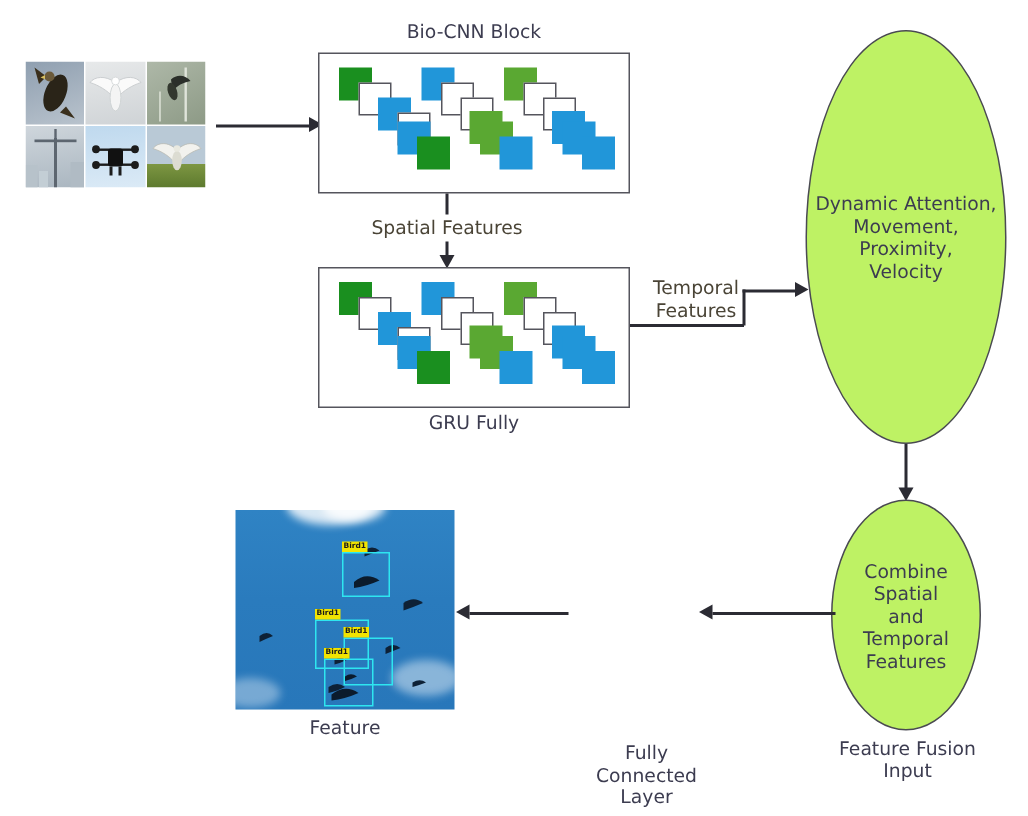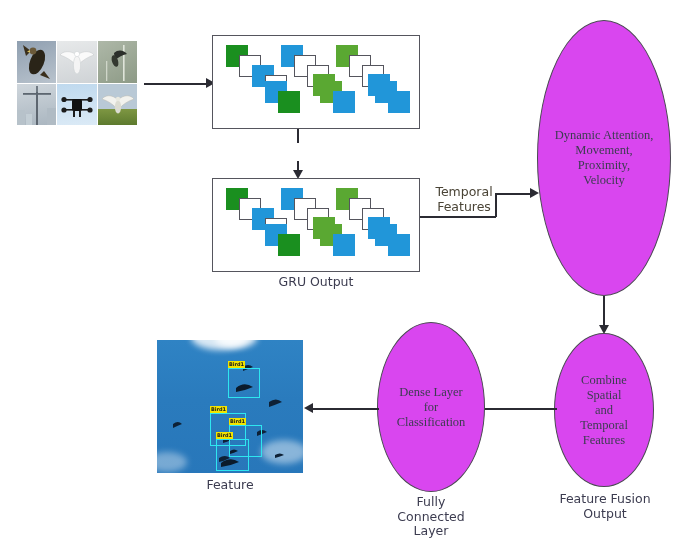--- a/index.html
+++ b/index.html
@@ -34,26 +34,25 @@
     border: 1.6px solid #55555d;
     background: #ffffff;
     box-sizing: border-box;
   }
 
   
   .ellipse {
     position: absolute;
     border: 1.5px solid #4a4a52;
     border-radius: 50%;
-    background: #d946ef;
+    background: #bef264;
     box-sizing: border-box;
     display: flex;
     align-items: center;
     justify-content: center;
-    font-family: Liberation Serif, serif;
   }
   .ellipse .etext {
     font-size: 12.5px;
     line-height: 15px;
     color: #3c3c50;
     text-align: center;
     white-space: pre-line;
   }
 
   
@@ -198,20 +197,21 @@
         <ellipse cx="20" cy="23" rx="3.2" ry="6.5" fill="#dcdcd2"></ellipse>
         <circle cx="20" cy="15" r="2.2" fill="#e9e9e0"></circle>
       </svg>
     </div>
   </div>
 
 
   <div class="hline" style="left:144px; top:83px; width:64px;"></div>
   <div class="arrow right" style="left:206px; top:77.5px;"></div>
 
+  <div class="lbl" style="left:255px; top:14px; width:122px;">Bio-CNN Block</div>
   <div class="block" style="left:212px; top:35px; width:208px; height:94px;">
 
     <div class="sq green" style="left:13px;  top:9px;"></div>
     <div class="sq white" style="left:26px;  top:19px;"></div>
     <div class="sq blue" style="left:39px;  top:29px;"></div>
     <div class="sq white" style="left:52px;  top:39px;"></div>
     <div class="sq blue" style="left:52px;  top:45px;"></div>
     <div class="sq green" style="left:65px;  top:55px;"></div>
 
     <div class="sq blue" style="left:68px;  top:9px;"></div>
@@ -223,20 +223,21 @@
 
     <div class="sq lgreen" style="left:123px; top:9px;"></div>
     <div class="sq white" style="left:136px; top:19px;"></div>
     <div class="sq white" style="left:149px; top:29px;"></div>
     <div class="sq blue" style="left:155px; top:38px;"></div>
     <div class="sq blue" style="left:162px; top:45px;"></div>
     <div class="sq blue" style="left:175px; top:55px;"></div>
   </div>
 
   <div class="vline" style="left:297px; top:129px; height:14px;"></div>
+  <div class="lbl warm" style="left:236px; top:145px; width:124px;">Spatial Features</div>
   <div class="vline" style="left:297px; top:161px; height:12px;"></div>
   <div class="arrow down" style="left:292.5px; top:170px;"></div>
 
   <div class="block" style="left:212px; top:178px; width:208px; height:94px;">
     <div class="sq green" style="left:13px;  top:9px;"></div>
     <div class="sq white" style="left:26px;  top:19px;"></div>
     <div class="sq blue" style="left:39px;  top:29px;"></div>
     <div class="sq white" style="left:52px;  top:39px;"></div>
     <div class="sq blue" style="left:52px;  top:45px;"></div>
     <div class="sq green" style="left:65px;  top:55px;"></div>
@@ -248,21 +249,21 @@
     <div class="sq lgreen" style="left:107px; top:45px;"></div>
     <div class="sq blue" style="left:120px; top:55px;"></div>
 
     <div class="sq lgreen" style="left:123px; top:9px;"></div>
     <div class="sq white" style="left:136px; top:19px;"></div>
     <div class="sq white" style="left:149px; top:29px;"></div>
     <div class="sq blue" style="left:155px; top:38px;"></div>
     <div class="sq blue" style="left:162px; top:45px;"></div>
     <div class="sq blue" style="left:175px; top:55px;"></div>
   </div>
-  <div class="lbl" style="left:252px; top:275px; width:128px;">GRU Output</div>
+  <div class="lbl" style="left:252px; top:275px; width:128px;">GRU Fully</div>
 
   <div class="hline" style="left:420px; top:216px; width:76px;"></div>
   <div class="vline" style="left:495px; top:193px; height:24px;"></div>
   <div class="hline" style="left:495px; top:193px; width:38px;"></div>
   <div class="arrow right" style="left:530px; top:187.5px;"></div>
   <div class="lbl warm" style="left:432px; top:185px; width:64px;">Temporal
 Features</div>
 
   <div class="ellipse" style="left:537px; top:20px; width:134px; height:276px;">
     <div class="etext">Dynamic Attention,
@@ -275,30 +276,25 @@
   <div class="arrow down" style="left:598.5px; top:325px;"></div>
 
   <div class="ellipse" style="left:554px; top:333px; width:100px; height:154px;">
     <div class="etext">Combine
 Spatial
 and
 Temporal
 Features</div>
   </div>
   <div class="lbl" style="left:549px; top:492px; width:112px;">Feature Fusion
-Output</div>
+Input</div>
 
   <div class="hline" style="left:475px; top:408px; width:82px;"></div>
   <div class="arrow left" style="left:466px; top:402.5px;"></div>
 
-  <div class="ellipse" style="left:377px; top:322px; width:108px; height:170px;">
-    <div class="etext">Dense Layer
-for
-Classification</div>
-  </div>
   <div class="lbl" style="left:376px; top:495px; width:110px;">Fully
 Connected
 Layer</div>
 
   <div class="hline" style="left:313px; top:408px; width:66px;"></div>
   <div class="arrow left" style="left:304px; top:402.5px;"></div>
 
   <div id="output-image" style="left:157px; top:340px; width:146px; height:133px;">
     <div class="cloud" style="left:34px; top:-16px; width:58px; height:26px;"></div>
     <div class="cloud" style="left:58px; top:-12px; width:42px; height:20px;"></div>

